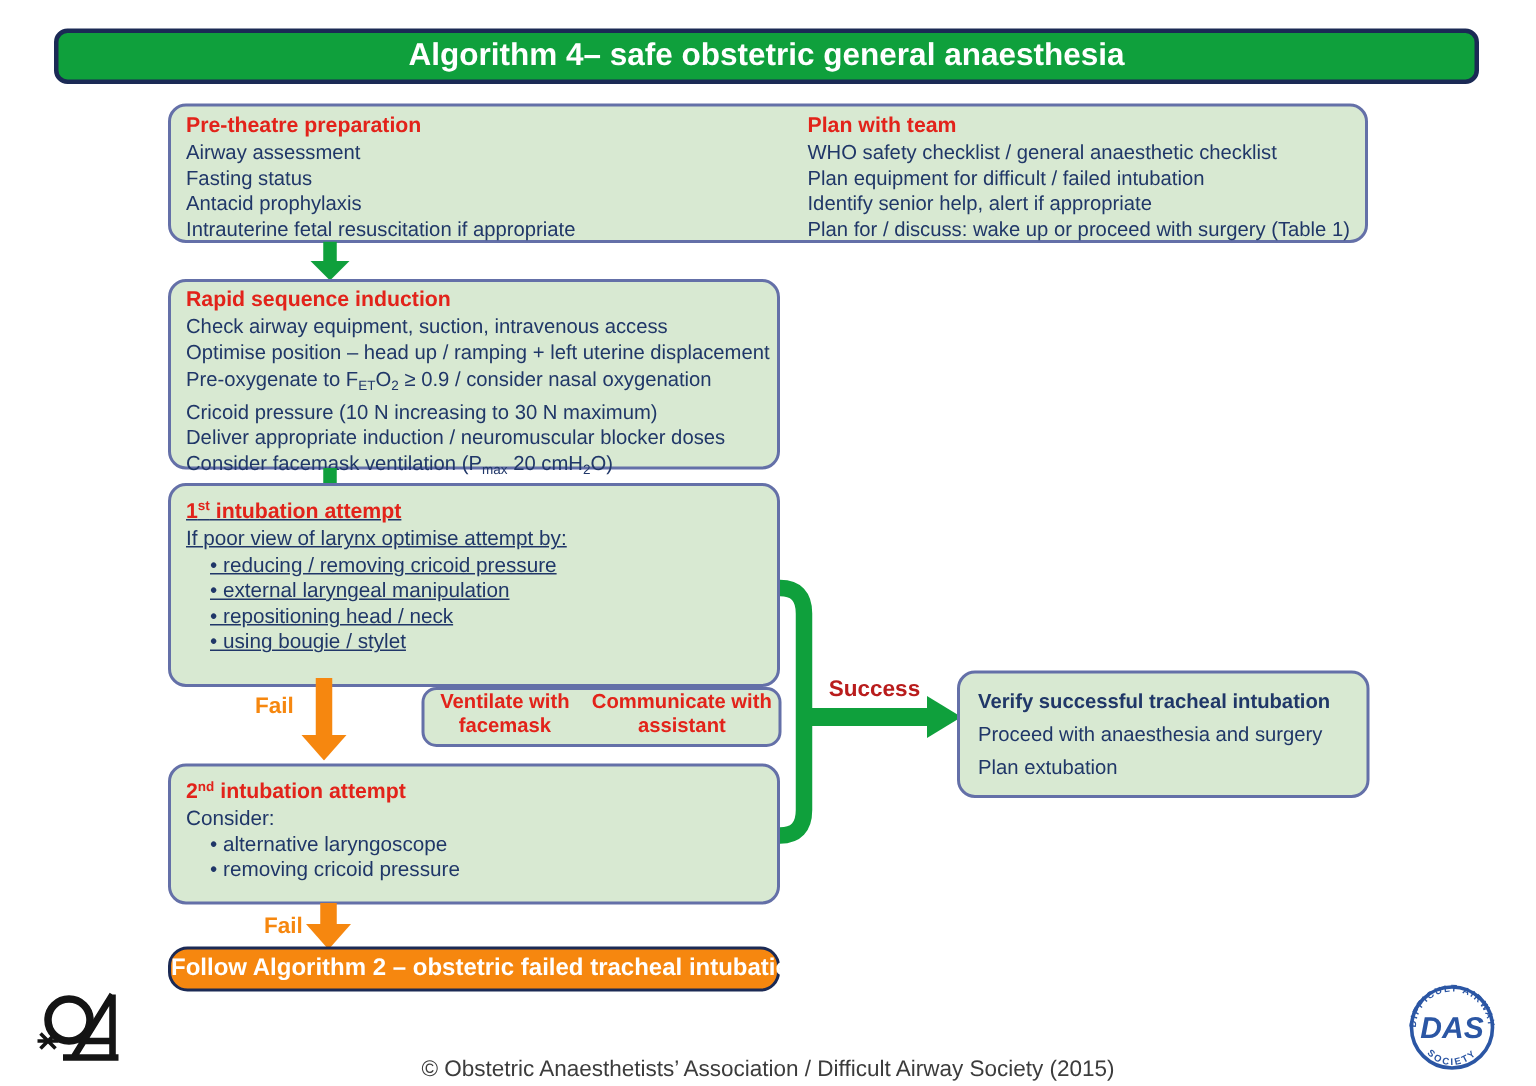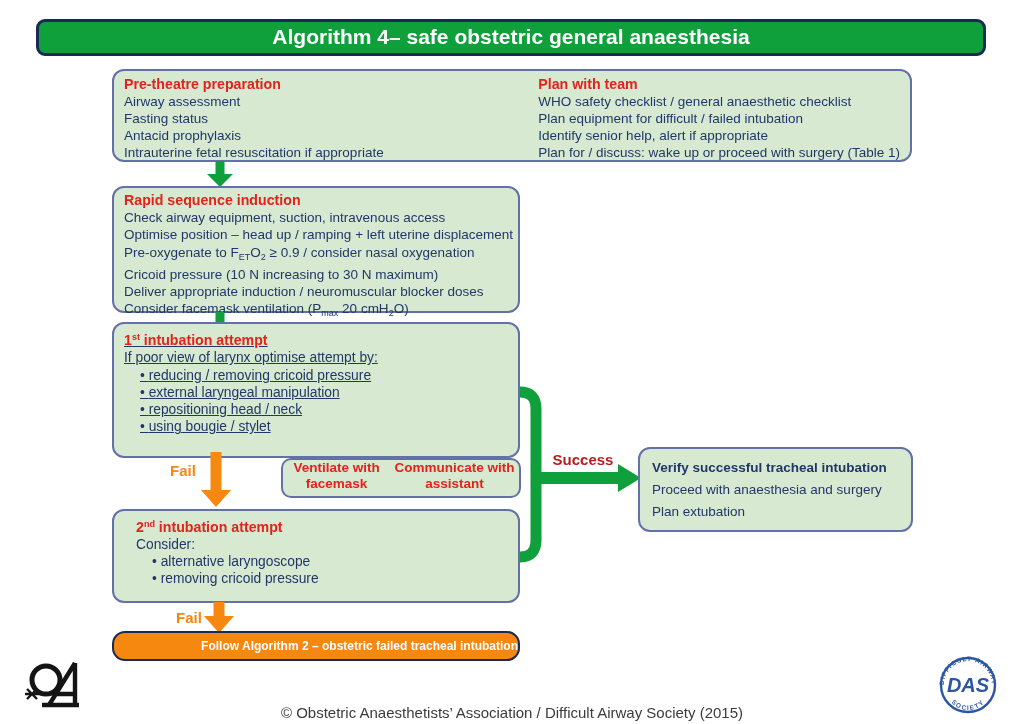--- a/index.html
+++ b/index.html
@@ -18,36 +18,36 @@
     box-sizing:border-box;color:#203768;
   }
   .h{color:#E2231A;font-weight:bold;font-size:14.2px;white-space:nowrap;}
   .ln{white-space:nowrap;}
   #box-pre{left:112px;top:69px;width:800px;height:93px;padding:5px 10px;display:flex;font-size:13.5px;line-height:17px;gap:34px;}
   #box-pre .col1{width:398px;}
   #box-pre .col2{flex:1;}
   #box-rsi{left:112px;top:186px;width:408px;height:127px;padding:4px 10px;font-size:13.5px;line-height:17.2px;}
   #box-a1{left:112px;top:322px;width:408px;height:136px;padding:5px 10px;font-size:13.8px;line-height:17.3px;text-decoration:underline;}
   #box-vent{left:281px;top:458px;width:240px;height:40px;border-radius:10px;display:flex;flex-direction:row;justify-content:center;text-align:center;font-weight:bold;color:#E2231A;font-size:13.5px;line-height:16px;}
-  #box-a2{left:112px;top:509px;width:408px;height:94px;padding:5px 22px;font-size:13.8px;line-height:17px;}
+  #box-a2{left:112px;top:509px;width:408px;height:94px;padding:5px 10px;font-size:13.8px;line-height:17px;}
   #box-a2 .warn{color:#E2231A;font-weight:bold;margin-top:3px;white-space:nowrap;}
   #box-verify{left:638px;top:435px;width:275px;height:85px;padding:11px 12px;font-size:13.5px;margin-top:12px;}
   #box-verify .vh{font-weight:bold;margin-bottom:7px;white-space:nowrap;}
   #box-verify .vl{margin-bottom:7px;white-space:nowrap;}
   ul.blist{margin:0;padding:0 0 0 16px;list-style:none;}
   ul.blist li{white-space:nowrap;}
   ul.blist li::before{content:"\2022\00a0";}
   .sub{font-size:9px;vertical-align:-3px;}
   .sup{font-size:9px;vertical-align:5px;}
   .fail{position:absolute;color:#F6870F;font-weight:bold;font-size:15px;}
   .success{position:absolute;color:#b91c1c;font-weight:bold;font-size:15px;width:86px;text-align:center;}
   .obox{
     position:absolute;left:112px;top:631px;width:408px;height:30px;
     background:#F6870F;border:2px solid #1B2A55;border-radius:13px;box-sizing:border-box;
-    color:#ffffff;font-weight:bold;font-size:12px;text-align:right;line-height:26px;white-space:nowrap;
+    color:#ffffff;font-weight:bold;font-size:16px;text-align:center;line-height:26px;white-space:nowrap;
   }
   .footer{position:absolute;left:0;top:687px;width:1024px;text-align:center;font-size:15px;color:#3c3c3c;margin-top:17px;}
   svg{display:block;}
 </style>
 </head>
 <body>
 
 <div class="titlebar">Algorithm 4– safe obstetric general anaesthesia</div>
 
 <section class="gbox" id="box-pre">

